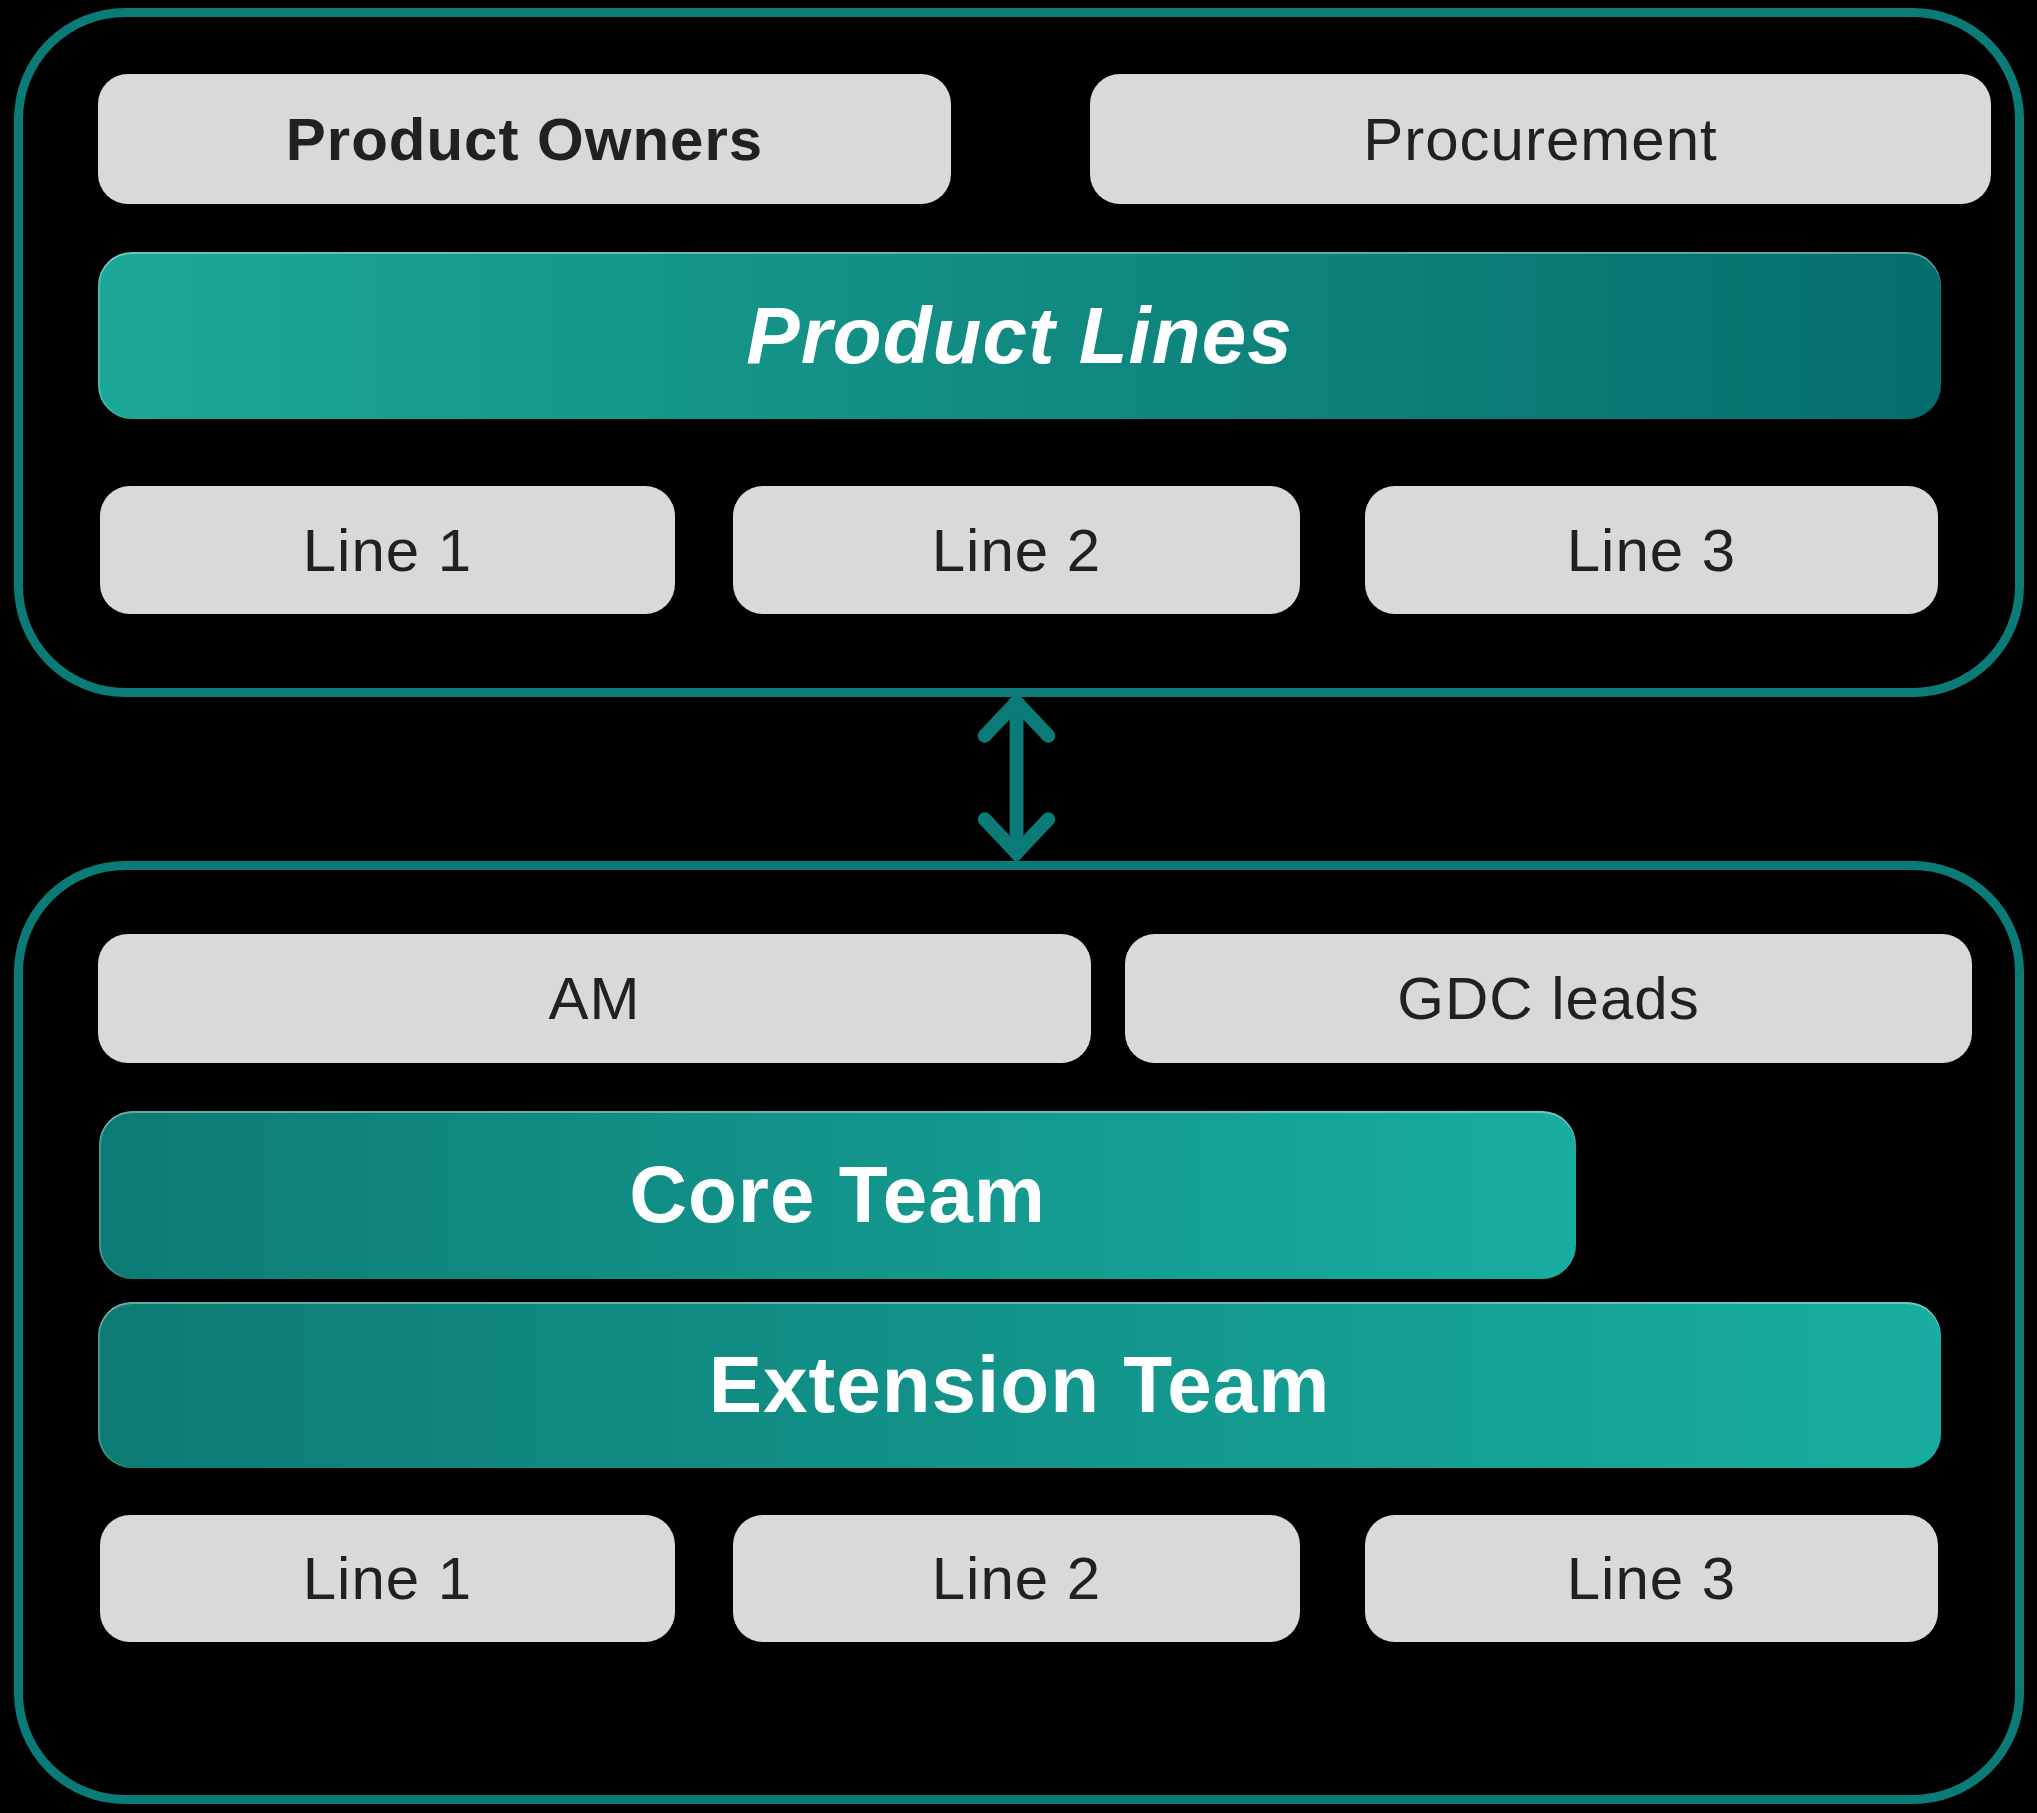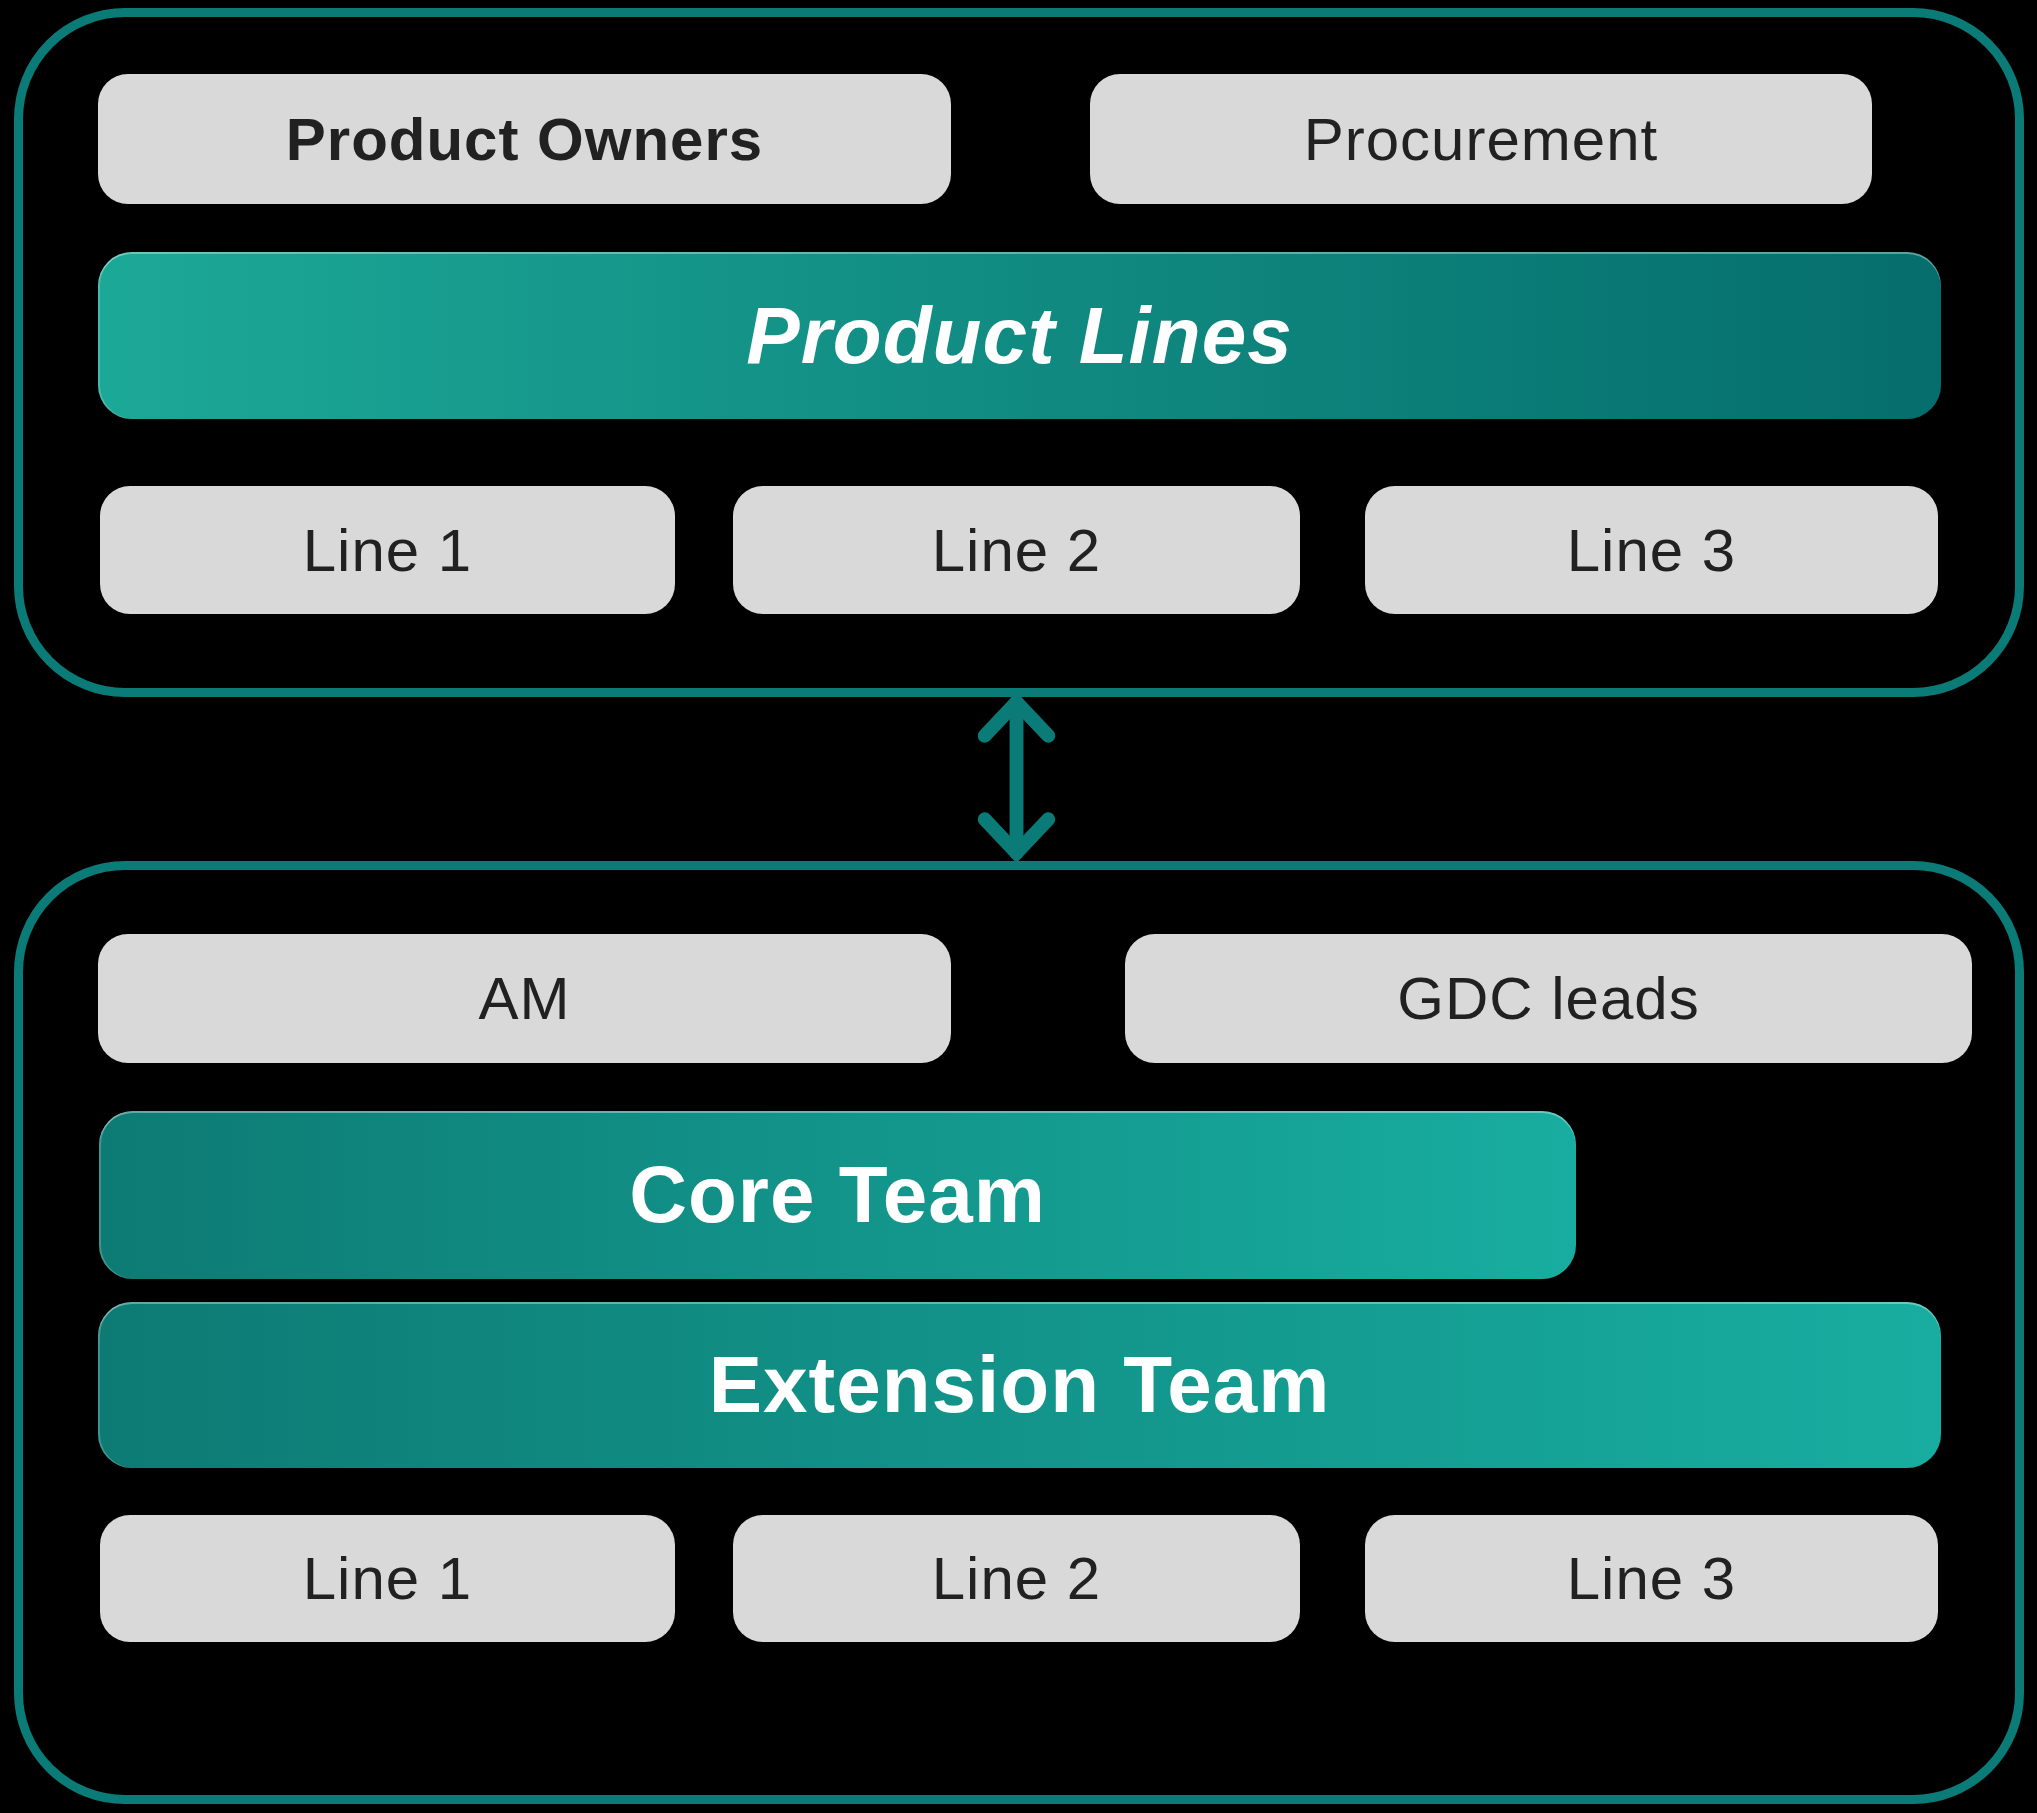--- a/index.html
+++ b/index.html
@@ -58,26 +58,26 @@
   .bar-core-team{
     left:76px;top:241px;width:1477px;height:168px;
     background:linear-gradient(90deg,var(--team-grad-left) 0%,var(--team-grad-right) 100%);
   }
   .bar-extension-team{
     left:75px;top:432px;width:1843px;height:166px;
     background:linear-gradient(90deg,var(--team-grad-left) 0%,var(--team-grad-right) 100%);
   }
   
   .po-pill{left:75px;top:57px;width:853px;height:130px;font-weight:bold;}
-  .proc-pill{left:1067px;top:57px;width:782px;height:130px;}
+  .proc-pill{left:1067px;top:57px;width:901px;height:130px;}
   .t-line1{left:77px;top:469px;width:575px;height:128px;}
   .t-line2{left:710px;top:469px;width:567px;height:128px;}
   .t-line3{left:1342px;top:469px;width:573px;height:128px;}
   
-  .am-pill{left:75px;top:64px;width:853px;height:129px;}
+  .am-pill{left:75px;top:64px;width:993px;height:129px;}
   .gdc-pill{left:1102px;top:64px;width:847px;height:129px;}
   .b-line1{left:77px;top:645px;width:575px;height:127px;}
   .b-line2{left:710px;top:645px;width:567px;height:127px;}
   .b-line3{left:1342px;top:645px;width:573px;height:127px;}
   .connector{
     position:absolute;left:945px;top:691px;width:144px;height:173px;
   }
   .connector svg{display:block;width:100%;height:100%;}
   .connector .stroke{stroke:var(--arrow);stroke-width:14;fill:none;stroke-linecap:round;stroke-linejoin:miter;}
 </style>

